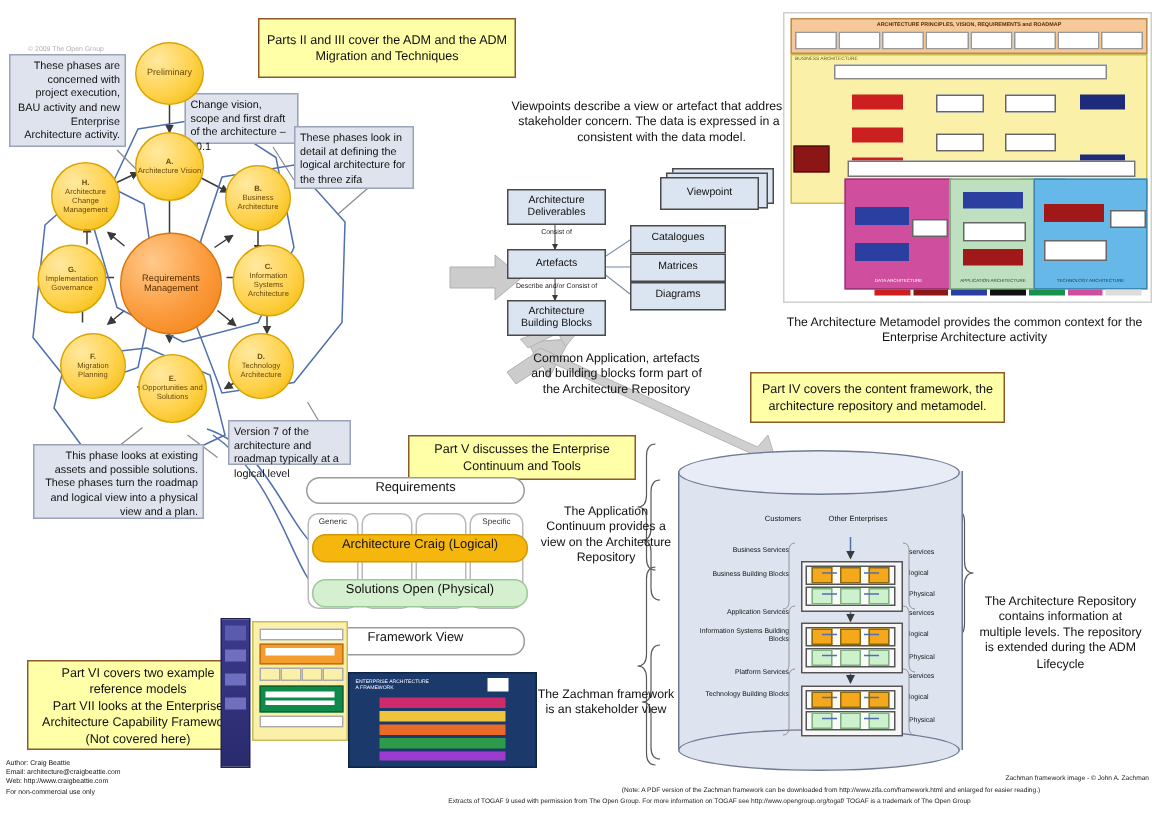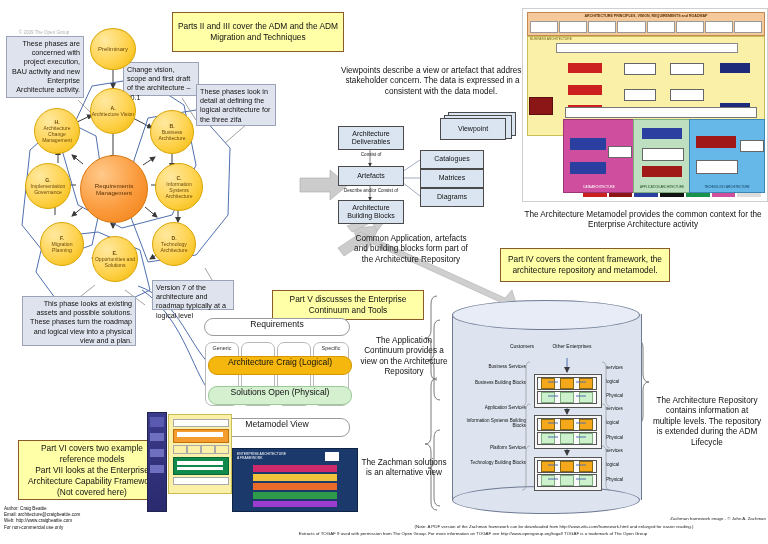--- a/index.html
+++ b/index.html
@@ -377,28 +377,28 @@
   <div class="abs slotlbl" style="left:0;top:3px;width:36px;">Specific</div>
 </div>
 
 <div class="abs pill logical" style="left:208px;top:356px;width:144px;height:19px;">
   <span>Architecture Craig (Logical)</span>
 </div>
 <div class="abs pill physical" style="left:208px;top:386px;width:144px;height:19px;">
   <span>Solutions Open (Physical)</span>
 </div>
 <div class="abs pill" style="left:204px;top:418px;width:146px;height:19px;">
-  <span>Metamodel View</span>
+  <span>Framework View</span>
 </div>
 
 <div class="abs ptext" style="left:358px;top:336px;width:92px;">
   <span>The Application Continuum provides a view on the Architecture Repository</span>
 </div>
 <div class="abs ptext" style="left:358px;top:458px;width:92px;">
-  <span>The Zachman solutions is an alternative view</span>
+  <span>The Zachman framework is an stakeholder view</span>
 </div>
 
 <div class="abs" style="left:452px;top:300px;width:188px;height:212px;">
   <div class="abs cyl-body" style="left:0;top:14px;width:188px;height:186px;"></div>
   <div class="abs cyl-top" style="left:0;top:0;width:186px;height:28px;"></div>
   <div class="abs cyl-bot" style="left:0;top:186px;width:186px;height:26px;"></div>
 
   <div class="abs rlbl c" style="left:48px;top:44px;width:44px;font-size:5px;">Customers</div>
   <div class="abs rlbl c" style="left:96px;top:44px;width:48px;font-size:5px;">Other Enterprises</div>
 

